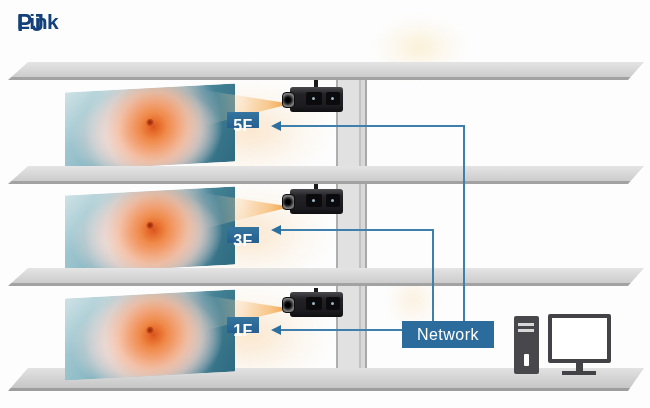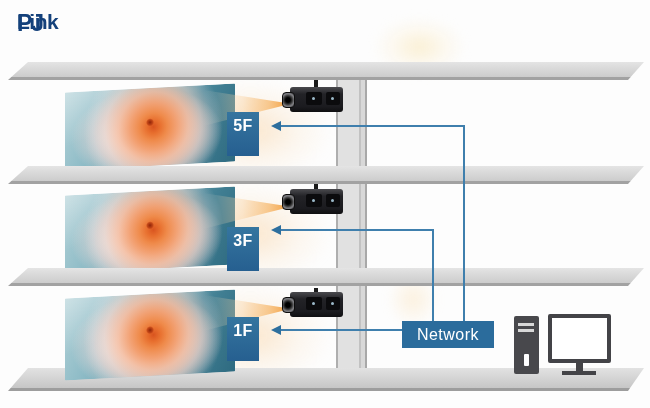--- a/index.html
+++ b/index.html
@@ -62,21 +62,21 @@
     background:radial-gradient(circle at 45% 50%, #000 25%, #333 45%, #808084 68%, #55555a 88%);}
   .ln5{top:92px}.ln3{top:194px}.ln1{top:297px}
   .panel{width:16px;height:13px;background:#0b0b0d;border-radius:2px;z-index:8;}
   .pa{left:306px}.pb{left:326px;width:14px}
   .pr5{top:92px}.pr3{top:194px}.pr1{top:297px}
   .dot{width:3px;height:3px;border-radius:50%;background:#9bb9c9;z-index:9;}
   .da{left:312px}.db{left:331px}
   .dt5{top:97px}.dt3{top:199px}.dt1{top:302px}
 
   
-  .flabel{left:227px;width:32px;height:44px;z-index:7;color:#fff;font-size:16px;font-weight:bold;
+  .flabel{left:227px;width:32px;height:16px;z-index:7;color:#fff;font-size:16px;font-weight:bold;
     text-align:center;line-height:28px;letter-spacing:.5px;
     background:linear-gradient(180deg,#35759f,#265f90);}
   .fl5{top:112px}.fl3{top:227px}.fl1{top:317px}
 
   
   .hline{height:2px;background:#3f7fad;z-index:10;}
   .hl5{left:280px;top:125px;width:185px}
   .hl3{left:280px;top:229px;width:154px}
   .hl1{left:280px;top:329px;width:123px}
   .vline{width:2px;background:#3f7fad;z-index:10;}

